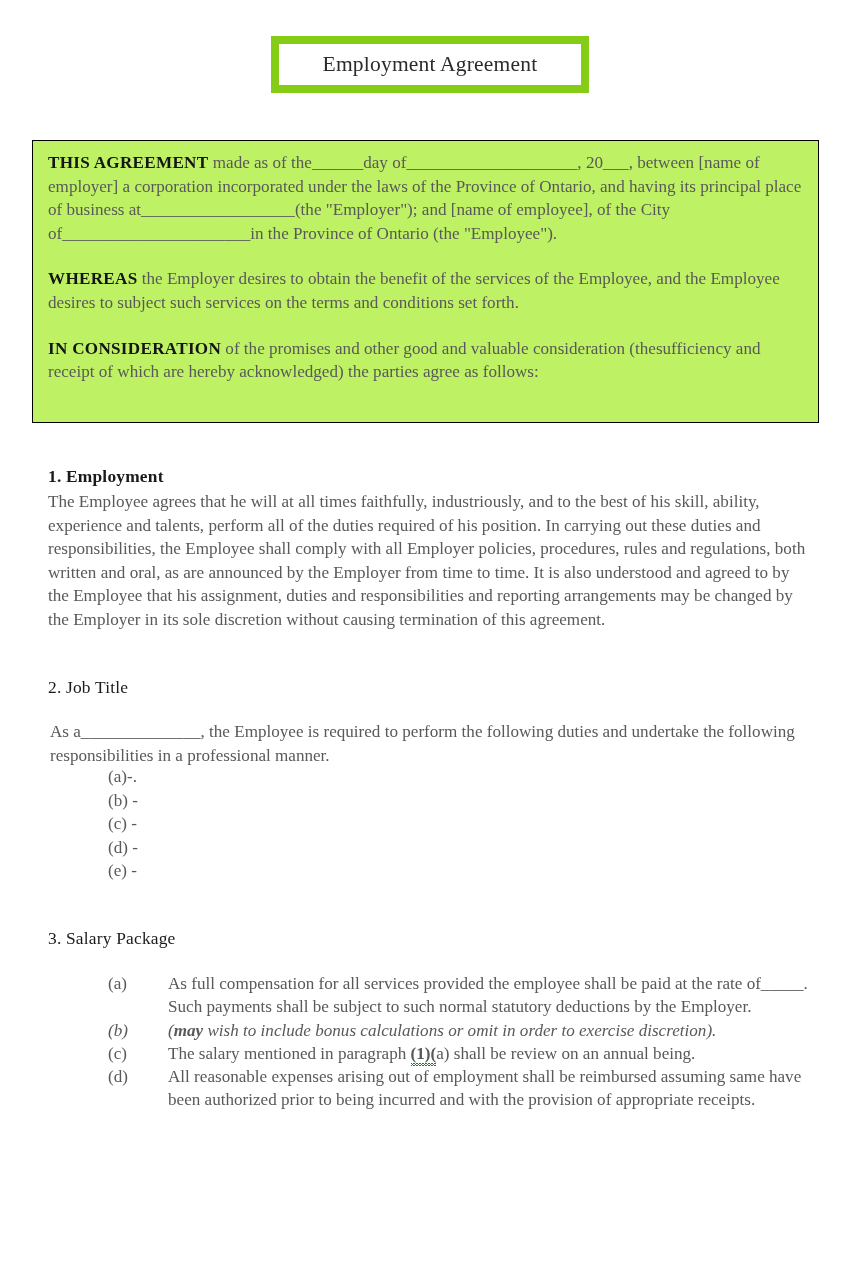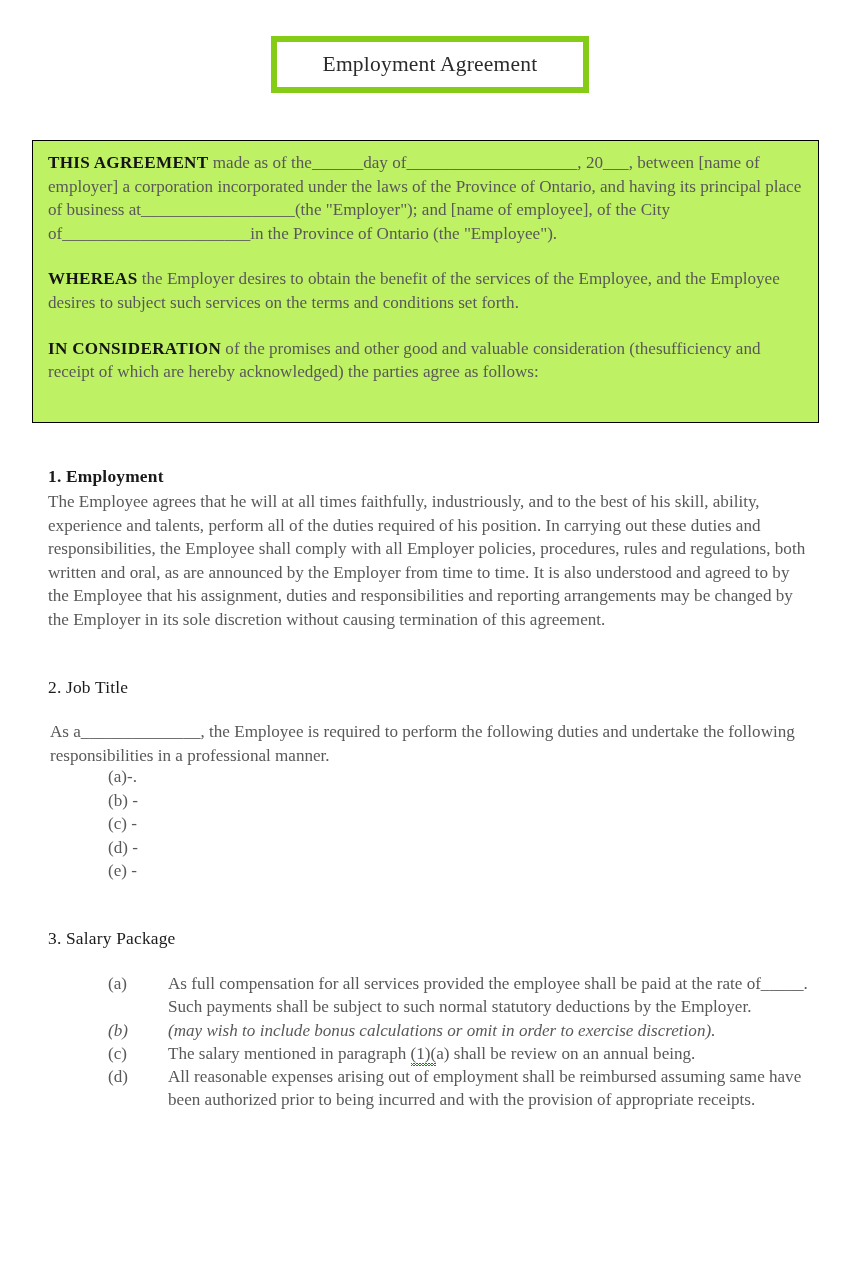--- a/index.html
+++ b/index.html
@@ -23,21 +23,21 @@
     overflow: hidden;
   }
 
   
   .title-box {
     position: absolute;
     left: 271px;
     top: 36px;
     width: 318px;
     height: 57px;
-    border: 6px solid #84cc16;
+    border: 8px solid #84cc16;
     box-sizing: border-box;
     display: flex;
     align-items: center;
     justify-content: center;
     background: #ffffff;
   }
   .title-text {
     font-size: 21.5px;
     color: #2b2b2b;
     letter-spacing: 0.2px;
@@ -125,20 +125,21 @@
   }
   .sal-row.italic .sal-marker,
   .sal-row.italic .sal-body {
     font-style: italic;
   }
 
   
   .squiggle {
     position: relative;
     display: inline-block;
+    font-weight: bold;
   }
   .squiggle::after {
     content: "";
     position: absolute;
     left: 0;
     right: 0;
     bottom: -1px;
     height: 3px;
     background-image:
       linear-gradient(45deg, transparent 45%, #2d7a2d 45%, #2d7a2d 55%, transparent 55%),

